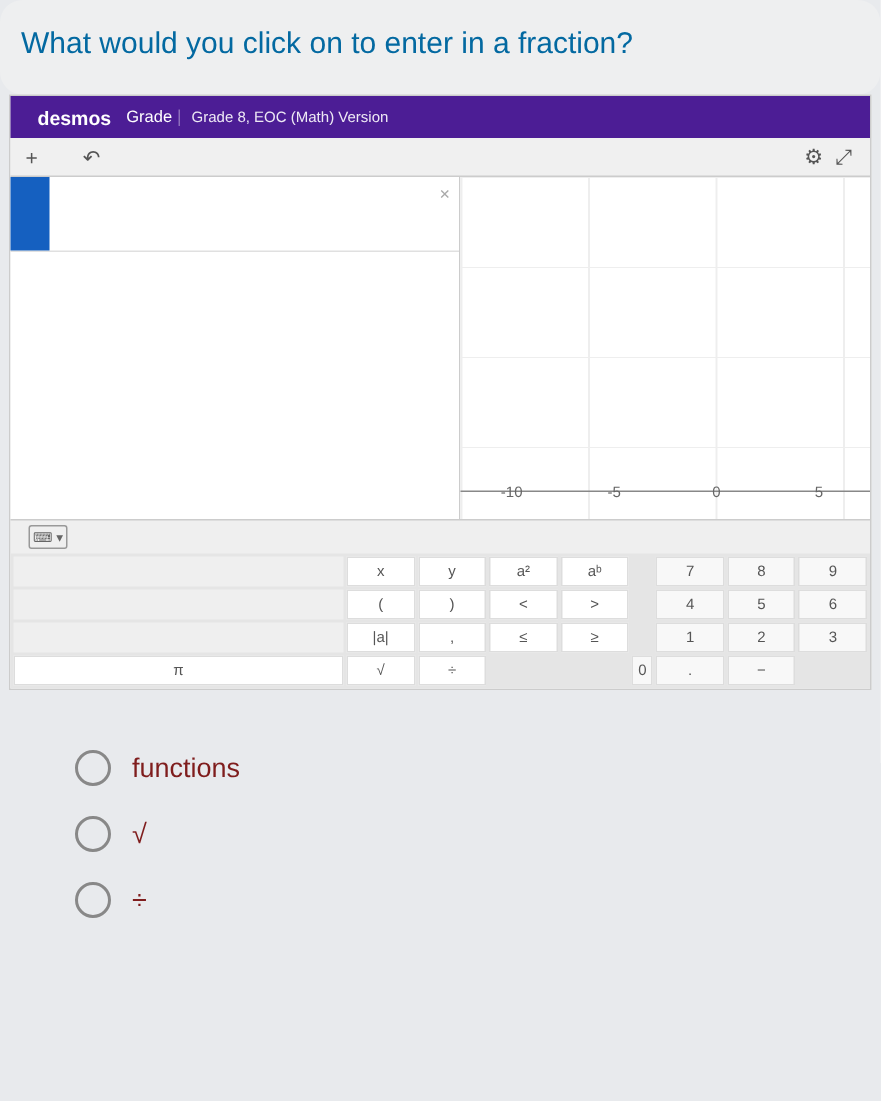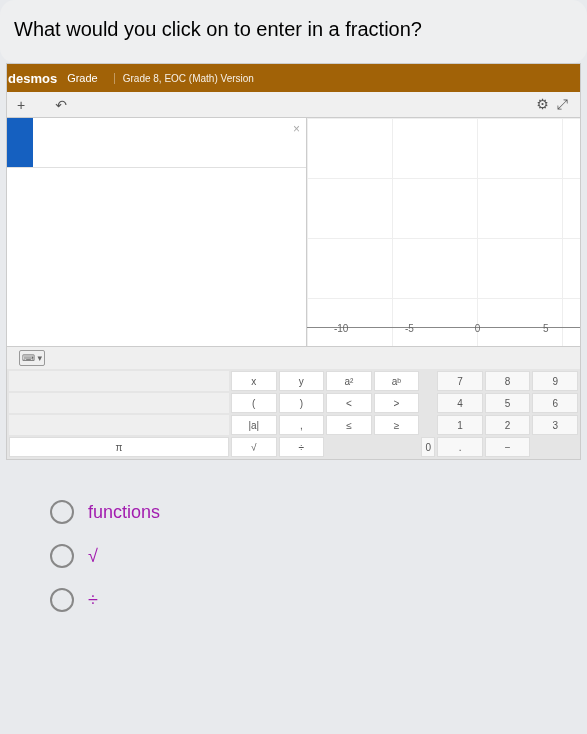--- a/index.html
+++ b/index.html
@@ -6,40 +6,40 @@
   body {
     width: 587px;
     height: 734px;
     background: #e8eaed;
     font-family: Arial, sans-serif;
     overflow: hidden;
   }
   .question {
     padding: 18px 14px 22px 14px;
     font-size: 20px;
-    color: #000000;
+    color: #0369a1;
     background: #eeeff0;
     border-radius: 15px;
   }
   .desmos-app {
     margin: 0 6px;
     background: #f5f5f5;
     border: 1px solid #ccc;
   }
   .desmos-header {
-    background: #a16207;
+    background: #4c1d95;
     color: #fff;
     display: flex;
     align-items: center;
     height: 28px;
     font-size: 11px;
-    padding: 0 1px;
+    padding: 0 18px;
   }
   .desmos-logo { font-weight: bold; font-size: 13px; margin-right: 10px; }
-  .desmos-sub { font-size: 10px; opacity: 0.9; border-left: 1px solid rgba(255,255,255,0.4); padding-left: 8px; margin-left: 16px; }
+  .desmos-sub { font-size: 10px; opacity: 0.9; border-left: 1px solid rgba(255,255,255,0.4); padding-left: 8px; margin-left: 4px; }
   .toolbar {
     background: #f0f0f0;
     height: 26px;
     display: flex;
     align-items: center;
     border-bottom: 1px solid #ccc;
   }
   .toolbar .left { display: flex; align-items: center; gap: 30px; padding-left: 10px; }
   .toolbar .right { margin-left: auto; display: flex; gap: 8px; padding-right: 12px; }
   .tb-btn { font-size: 14px; color: #555; cursor: pointer; }
@@ -127,21 +127,21 @@
     cursor: pointer;
   }
   .radio {
     width: 24px;
     height: 24px;
     border: 2px solid #888;
     border-radius: 50%;
     margin-right: 14px;
     flex-shrink: 0;
   }
-  .opt-label { font-size: 18px; color: #a21caf; }
+  .opt-label { font-size: 18px; color: #7f1d1d; }
   .sup { font-size: 11px; vertical-align: super; }
 </style>
 </head>
 <body>
 
 <div class="question">What would you click on to enter in a fraction?</div>
 
 <div class="desmos-app">
   <div class="desmos-header">
     <span class="desmos-logo">desmos</span>

